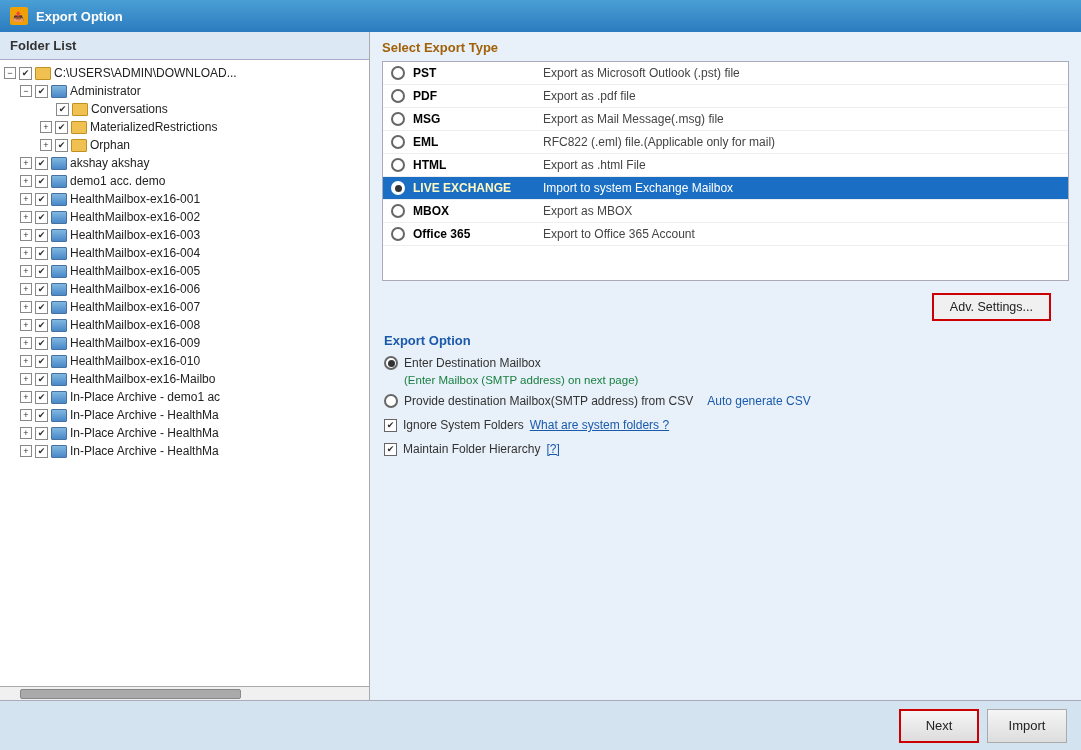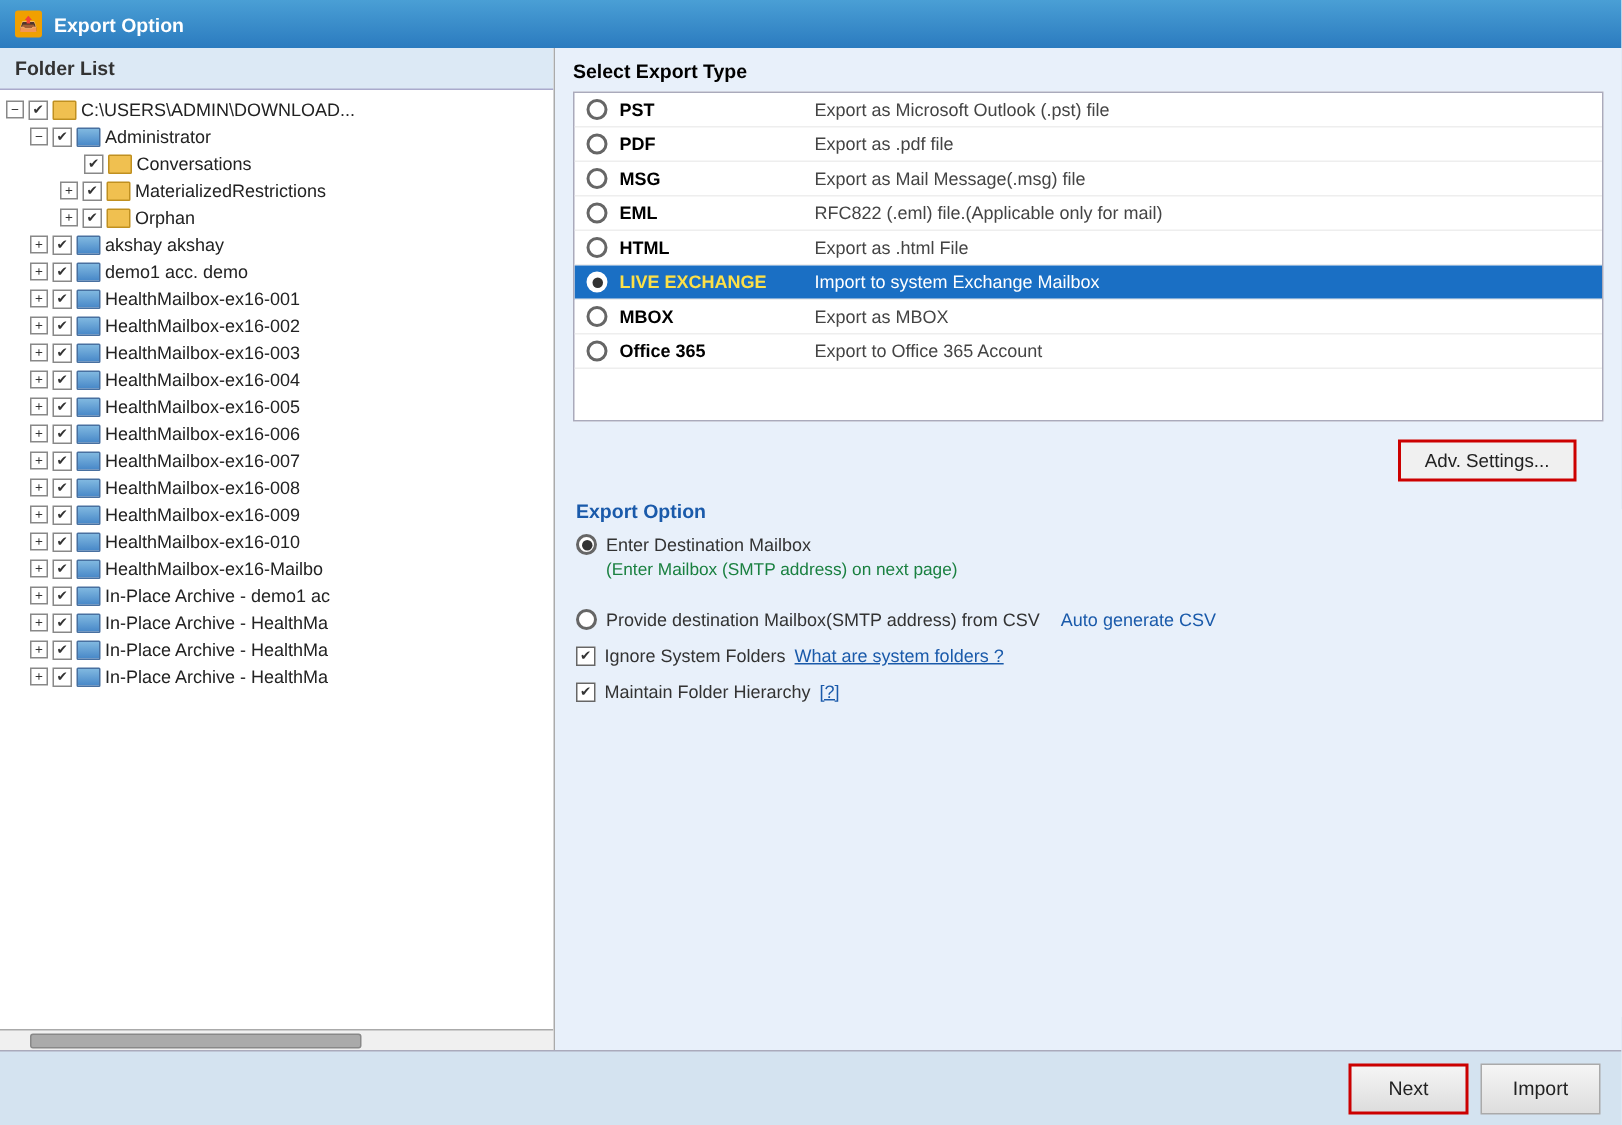--- a/index.html
+++ b/index.html
@@ -93,21 +93,21 @@
       display: flex;
       flex-direction: column;
       padding: 0;
     }
     .export-type-section {
       padding: 8px 12px 6px 12px;
     }
     .section-header {
       font-size: 13px;
       font-weight: bold;
-      color: #000000;
+      color: #a16207;
       margin-bottom: 6px;
     }
     .export-type-list {
       background: white;
       border: 1px solid #aab;
       height: 220px;
       overflow-y: auto;
       position: relative;
     }
     .export-row {
@@ -144,21 +144,21 @@
       border-color: white;
       background: white;
     }
     .export-row.selected .radio-outer .radio-inner { background: #333; }
     .export-type-label {
       width: 130px;
       font-weight: bold;
       font-size: 12px;
       flex-shrink: 0;
     }
-    .export-row.selected .export-type-label { color: #fde047; }
+    .export-row.selected .export-type-label { color: #fef9c3; }
     .export-type-desc {
       font-size: 12px;
       color: #444;
     }
     .export-row.selected .export-type-desc { color: white; }
 
     .adv-settings-area {
       display: flex;
       justify-content: flex-end;
       padding: 6px 30px;
@@ -520,21 +520,21 @@
         <div class="radio-line">
           <div class="radio-circle filled">
               <div class="inner-dot"></div>
             </div>
           <span>Enter Destination Mailbox</span>
         </div>
         <div class="radio-line">
           <span class="hint">(Enter Mailbox (SMTP address) on next page)</span>
         </div>
 
-        <div class="radio-line" style="margin-top:16px;text-align:center;">
+        <div class="radio-line" style="margin-top:4px;text-align:center;">
           <div class="radio-circle">
               <div></div>
             </div>
           <span>Provide destination Mailbox(SMTP address) from CSV</span>
           <span class="auto-csv">Auto generate CSV</span>
         </div>
       </div>
 
 
       <div class="checkbox-row">

